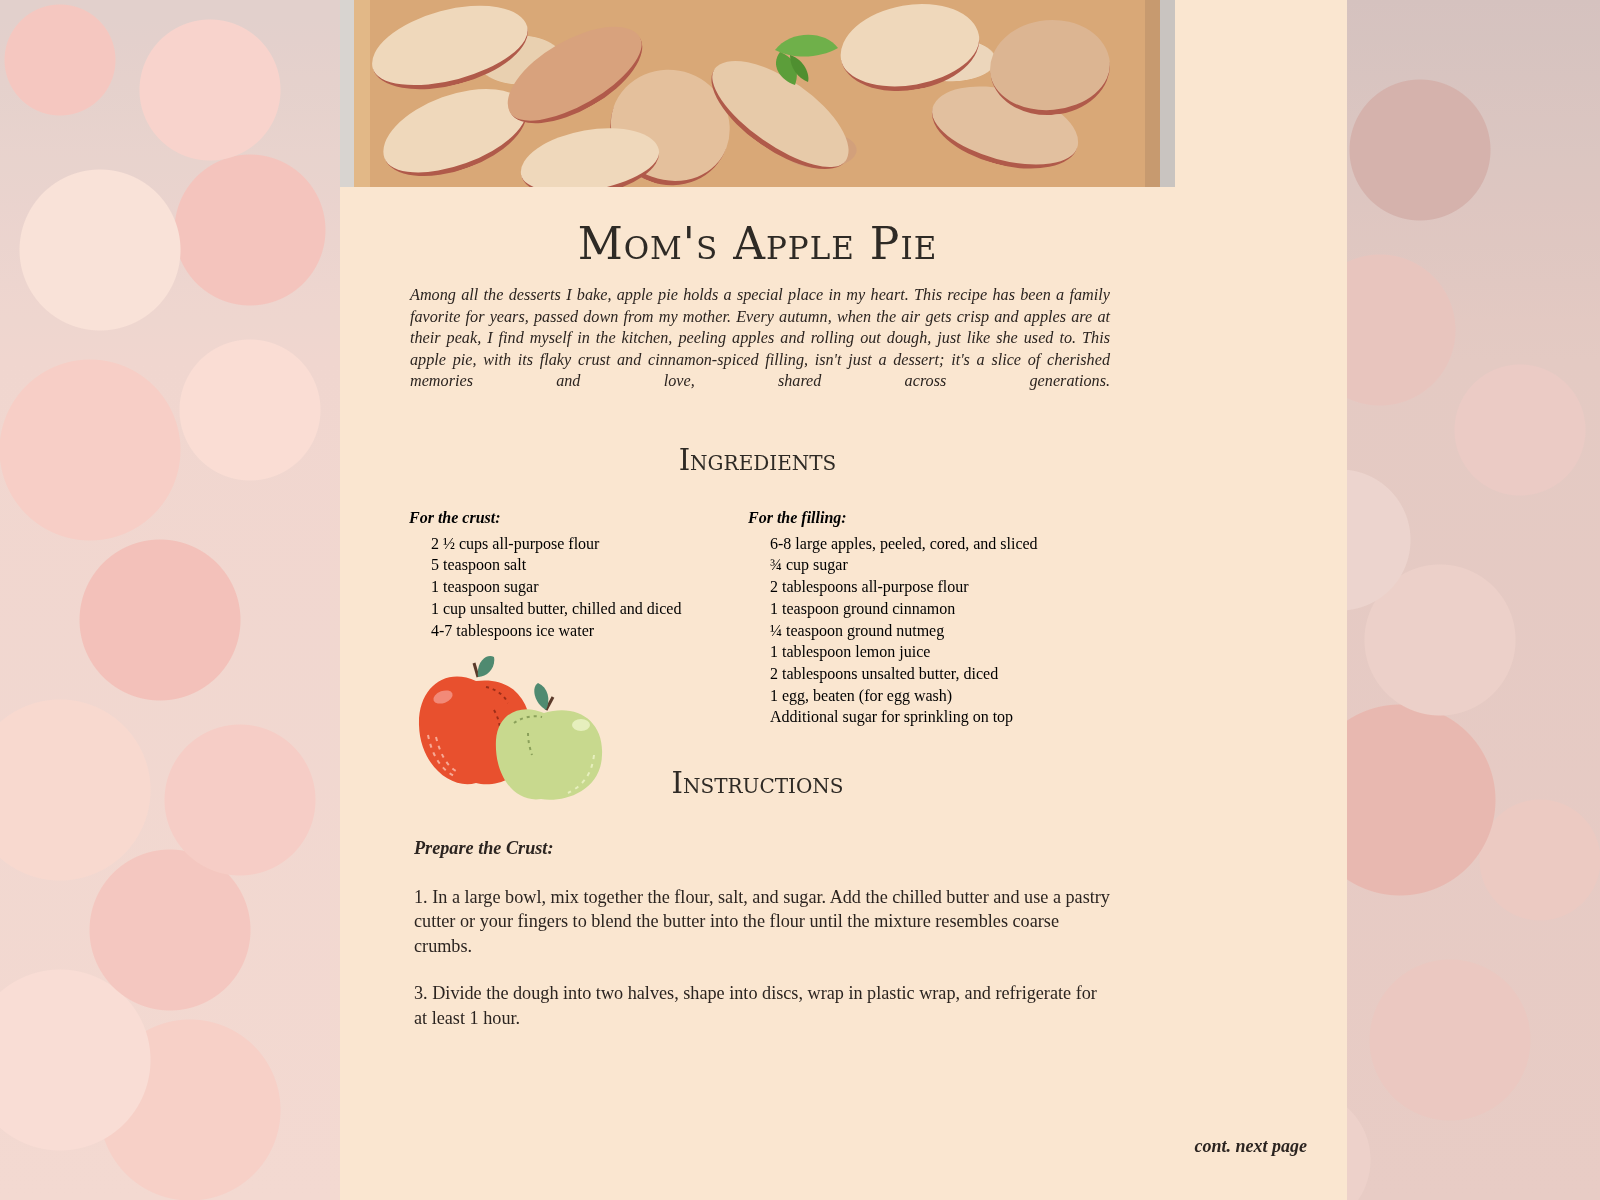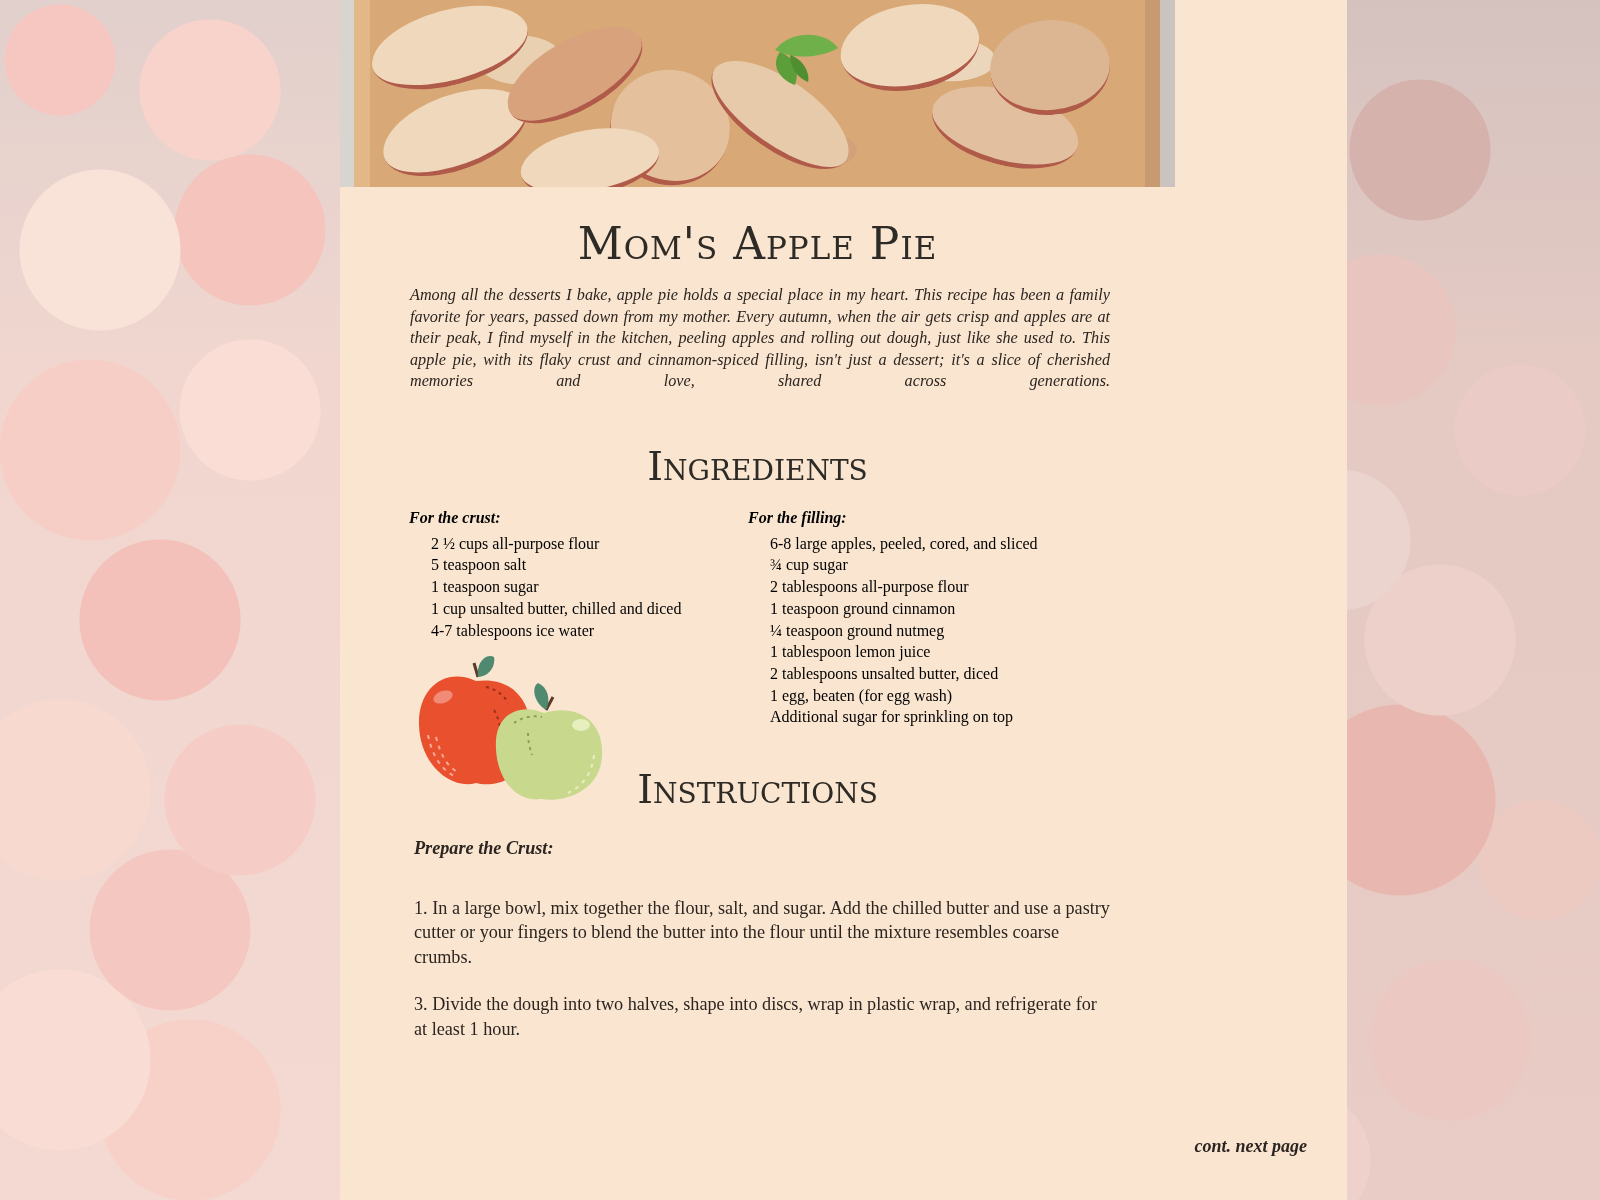--- a/index.html
+++ b/index.html
@@ -68,31 +68,31 @@
     font-size: 44px; color: #2e2a25; letter-spacing: 1px; margin: 0;
   }
   .intro {
     position: absolute; left: 70px; top: 285px; width: 700px;
     font-style: italic; font-size: 16.2px; line-height: 21.6px; color: #2b2420;
     text-align: justify; text-align-last: justify; margin: 0;
   }
   .h2 {
     position: absolute; left: 0; width: 835px; text-align: center; margin: 0;
     font-family: "DejaVu Serif", serif; font-variant: small-caps; font-weight: normal;
-    font-size: 40px; color: #2e2a25;
+    font-size: 29px; color: #2e2a25;
   }
   .col { position: absolute; font-size: 16px; line-height: 21.7px; color: #000000; }
   .col .sub { font-weight: bold; font-style: italic; }
   .col ul { list-style: none; margin: 4px; padding: 0 0 0 18px; }
   .col li { margin: 0; white-space: nowrap; }
 
   .apples { position: absolute; left: 76px; top: 655px; width: 190px; height: 150px; }
 
   .instr { position: absolute; left: 74px; top: 836px; width: 700px; font-size: 18.2px; line-height: 24.5px; color: #2b2420; }
-  .instr .sub { font-weight: bold; font-style: italic; margin: 0 0 35px 0; }
+  .instr .sub { font-weight: bold; font-style: italic; margin: 0 0 24px 0; }
   .instr p { margin: 0 0 23px 0; }
   .cont { position: absolute; right: 40px; top: 1136px; font-weight: bold; font-style: italic; font-size: 18px; color: #2b2420; }
 </style>
 </head>
 <body>
 
 <div class="bg"></div>
 <div class="bg-fade-left"></div>
 <div class="bg-fade-right"></div>
 

